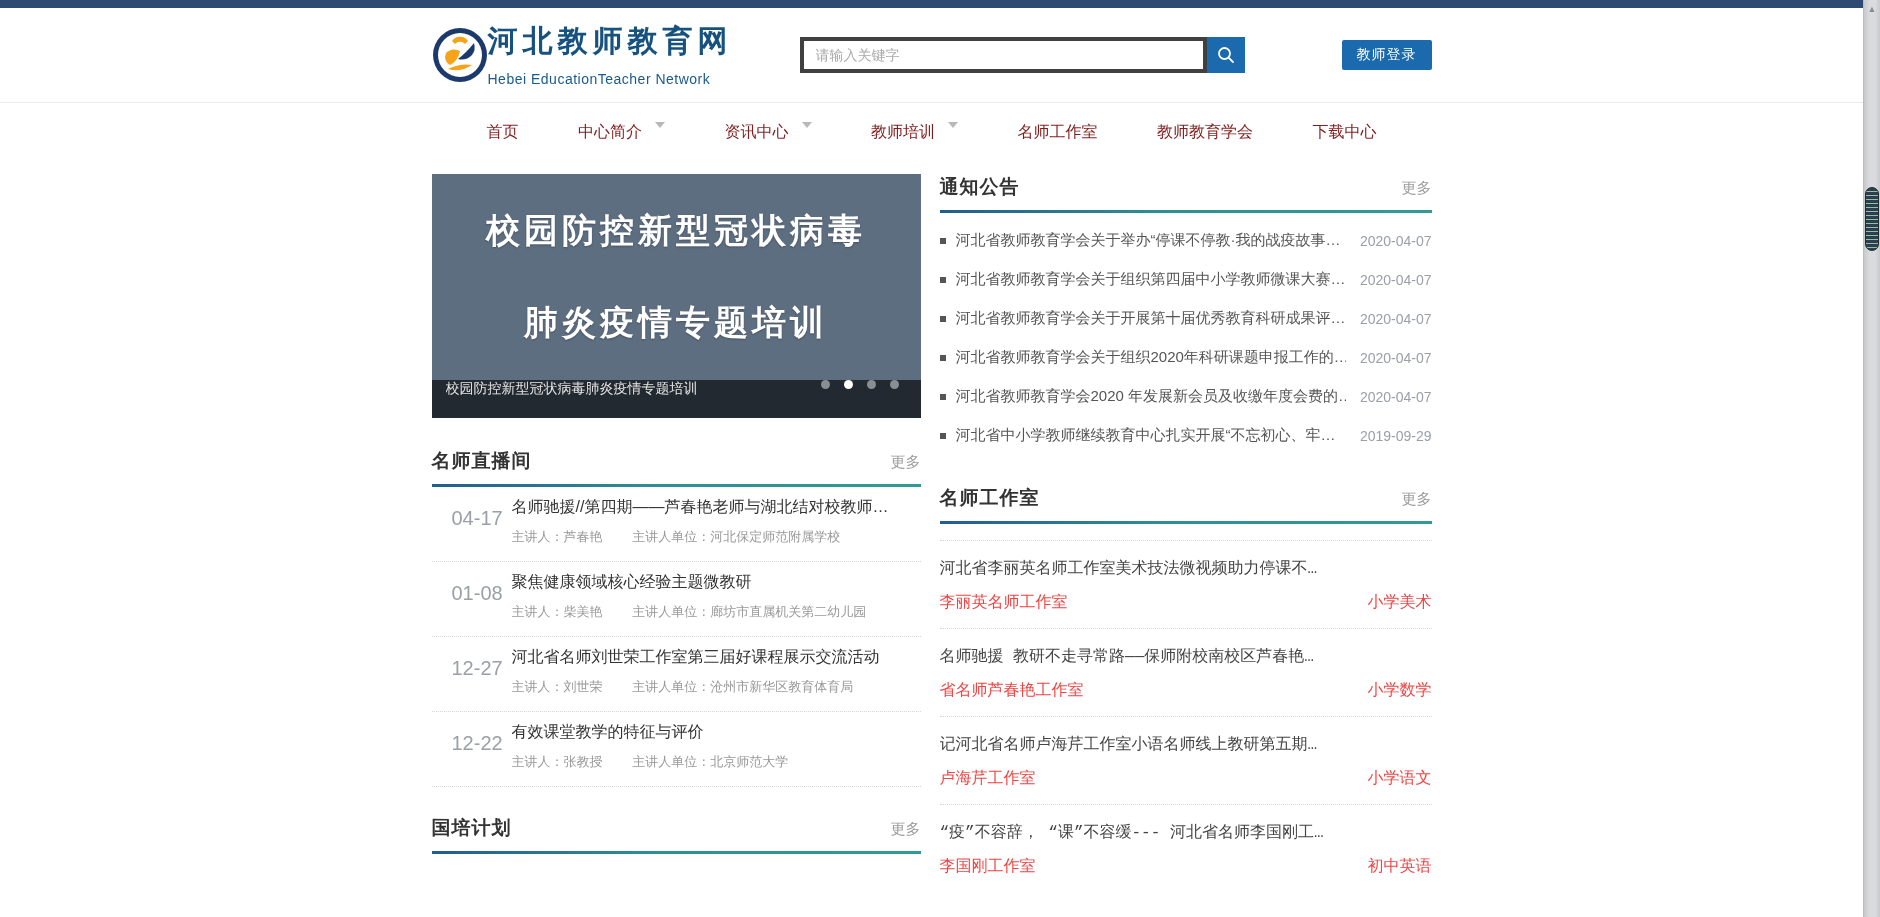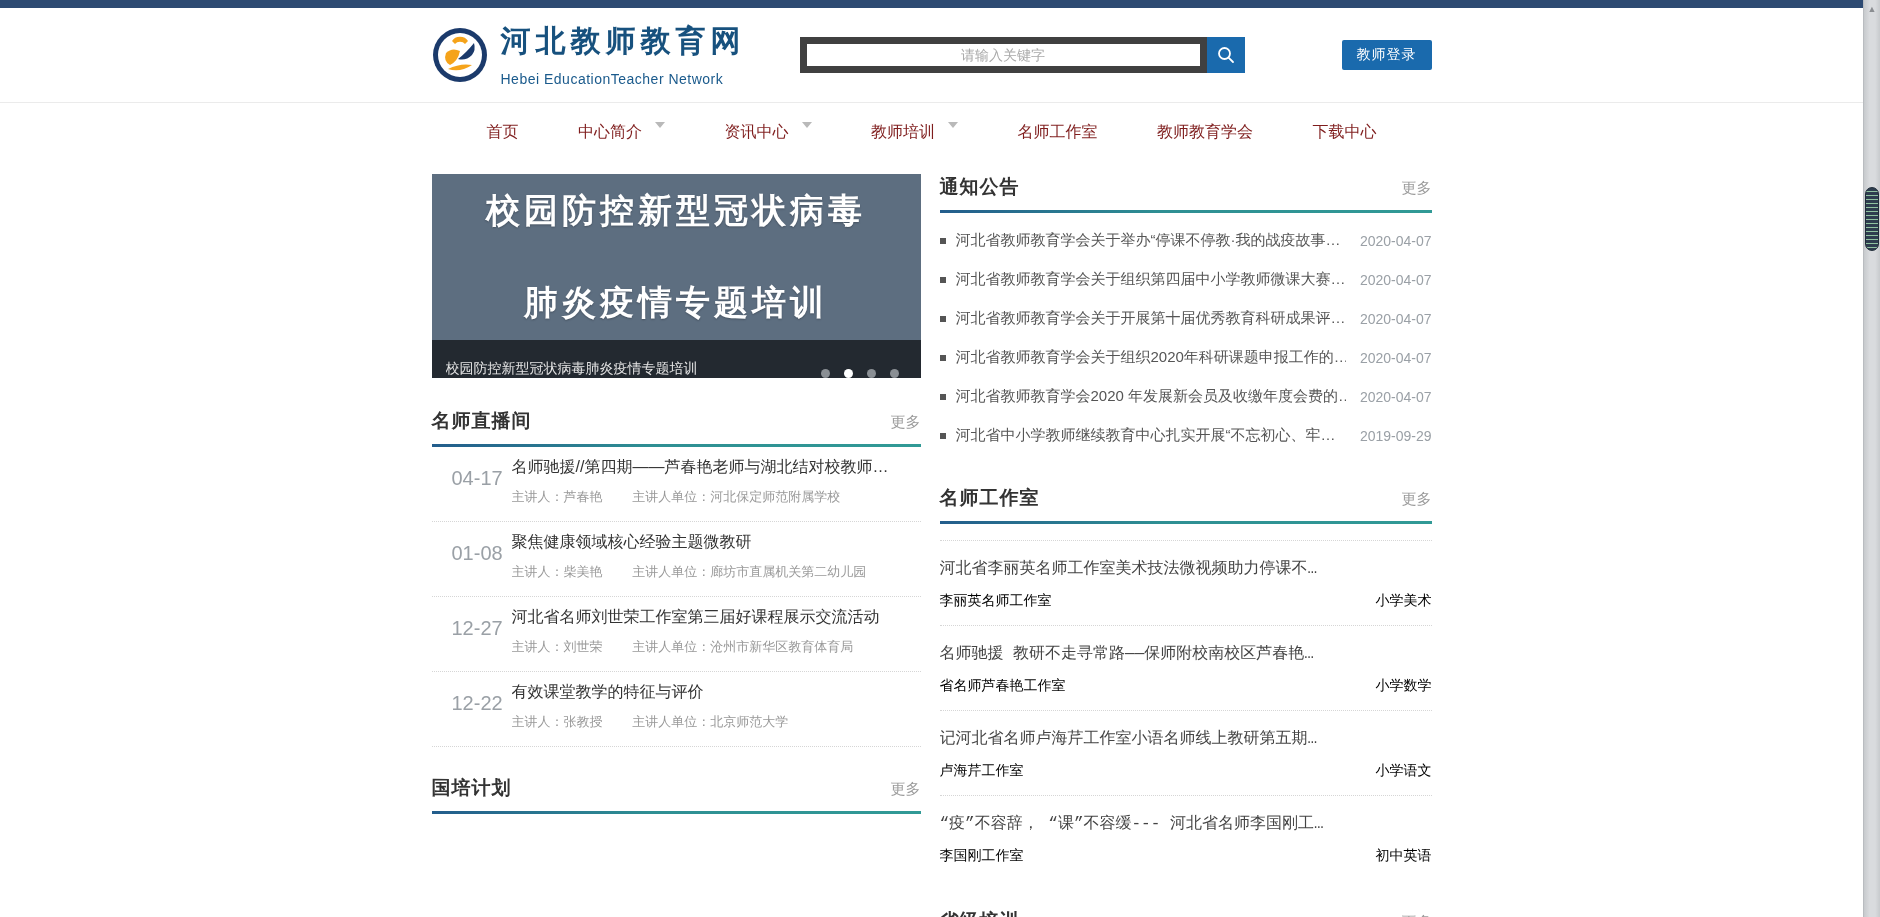--- a/index.html
+++ b/index.html
@@ -11,35 +11,34 @@
     overflow: hidden;
   }
   .topbar { height: 8px; background: #2d4a72; }
   .page { width: 1863px; }
 
   
   .header-inner {
     width: 1000px; margin: 0 auto; height: 94px;
     display: flex; align-items: center;
   }
-  .logo { display: flex; align-items: center; gap: 13px; cursor: pointer; }
+  .logo { display: flex; align-items: center; cursor: pointer; }
   .logo-emblem { width: 56px; height: 56px; flex: 0 0 auto; }
   .logo-text .cn {
     font-size: 30px; font-weight: bold; color: #17517e;
     letter-spacing: 5px; line-height: 1.1;
   }
   .logo-text .en {
     font-size: 14px; color: #1a5a8c; letter-spacing: 0.5px; margin-top: 14px;
   }
   .search-group { display: flex; margin-left: auto; }
   .search-input {
-    width: 407px; height: 36px; border: 7px solid #404040; outline: none;
+    width: 407px; height: 36px; border: 4px solid #404040; outline: none;
     padding: 0 12px; font-size: 14px; color: #333;
     font-family: "Liberation Sans", "DejaVu Sans", sans-serif;
-    text-align: center;
   }
   .search-input::placeholder { color: #a9a9a9; }
   .search-btn {
     width: 38px; height: 36px; border: none; background: #1a6aad;
     display: flex; align-items: center; justify-content: center; cursor: pointer;
   }
   .login-btn {
     margin-left: 97px; width: 90px; height: 30px; border: none;
     background: #1a6aad; color: #fff; font-size: 14px; border-radius: 2px;
     cursor: pointer; letter-spacing: 1px;
@@ -65,35 +64,35 @@
 
   
   .main {
     width: 1000px; margin: 13px auto 0; display: flex; gap: 19px;
   }
   .col-left  { width: 489px; flex: 0 0 489px; }
   .col-right { width: 492px; flex: 0 0 492px; }
 
   
   .carousel {
-    position: relative; height: 204px; background: #5d6e80;
+    position: relative; height: 244px; background: #5d6e80;
     overflow: hidden; cursor: pointer;
   }
   .slide-text {
     position: absolute; inset: 0 0 38px 0; display: flex;
     flex-direction: column; align-items: center; justify-content: center;
     gap: 46px;
   }
   .slide-line {
     color: #fff; font-size: 34px; font-weight: bold; letter-spacing: 4px;
     text-shadow: 0 1px 2px rgba(0,0,0,0.25);
   }
   .caption-bar {
     position: absolute; left: 0; right: 0; bottom: 0; height: 38px;
-    background: rgba(22,26,31,0.82); display: flex; align-items: flex-end;
+    background: rgba(22,26,31,0.82); display: flex; align-items: flex-start;
     padding: 0 14px;
   }
   .caption-text { color: #e4e4e4; font-size: 14px; flex: 1; white-space: nowrap; overflow: hidden; }
   .dots { display: flex; gap: 14px; margin-left: 12px; margin-right: 8px; }
   .dot {
     width: 9px; height: 9px; border-radius: 50%; background: #8a8f94; cursor: pointer;
   }
   .dot.active { background: #ffffff; }
 
   
@@ -137,21 +136,21 @@
   .live-meta .speaker { margin-right: 26px; }
 
   
   .ws-section { margin-top: 30px; }
   .ws-list { margin-top: 16px; }
   .ws-item { border-top: 1px dotted #d6d6d6; padding: 17px 0 15px; }
   .ws-title {
     font-size: 16px; color: #444; margin-bottom: 13px; white-space: nowrap;
     overflow: hidden; cursor: pointer; font-family: Liberation Mono, monospace;
   }
-  .ws-meta { display: flex; justify-content: space-between; font-size: 14px; color: #000000; text-align: right; }
+  .ws-meta { display: flex; justify-content: space-between; font-size: 16px; color: #ef4444; text-align: right; }
 
   
   .bottom-head { margin-top: 28px; }
 
   
   .scrollbar {
     position: absolute; top: 0; right: 0; width: 17px; height: 917px;
     background: linear-gradient(90deg, #c7cacd 0%, #d9dbde 35%, #d9dbde 70%, #c7cacd 100%);
     border-left: 1px solid #b9bcc0;
   }

